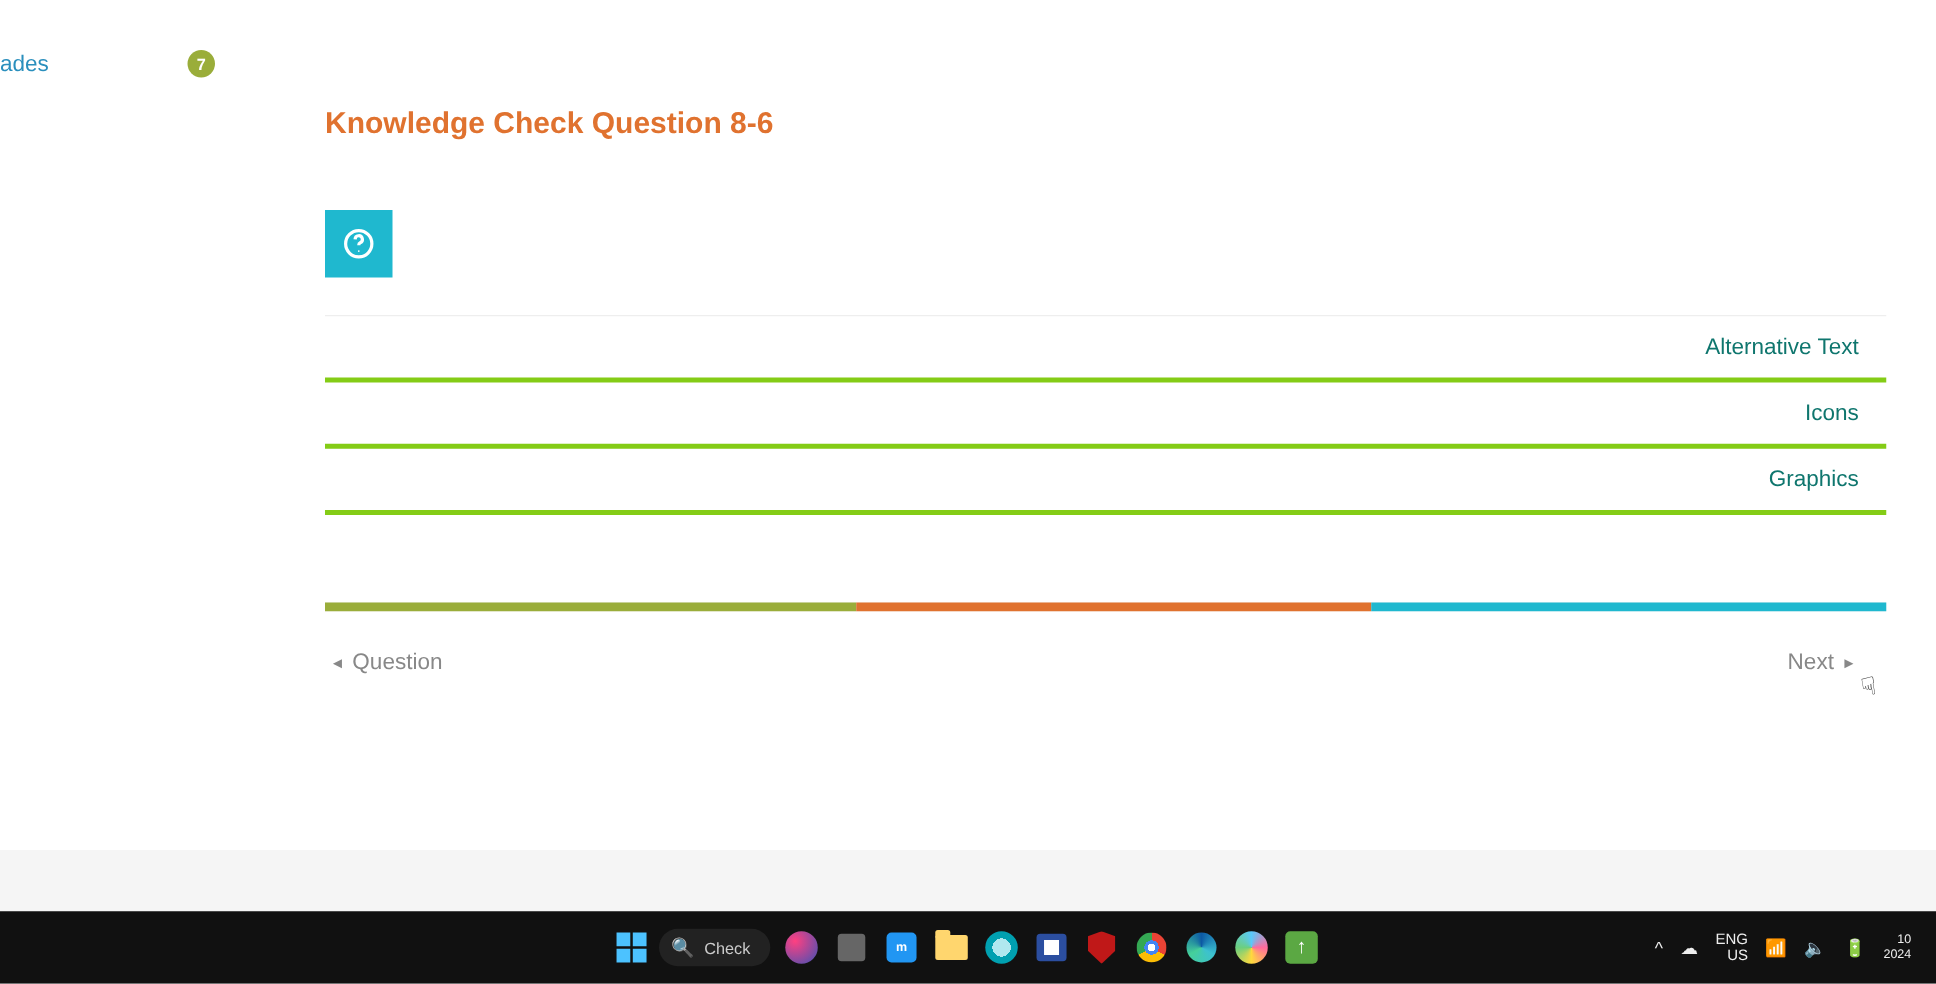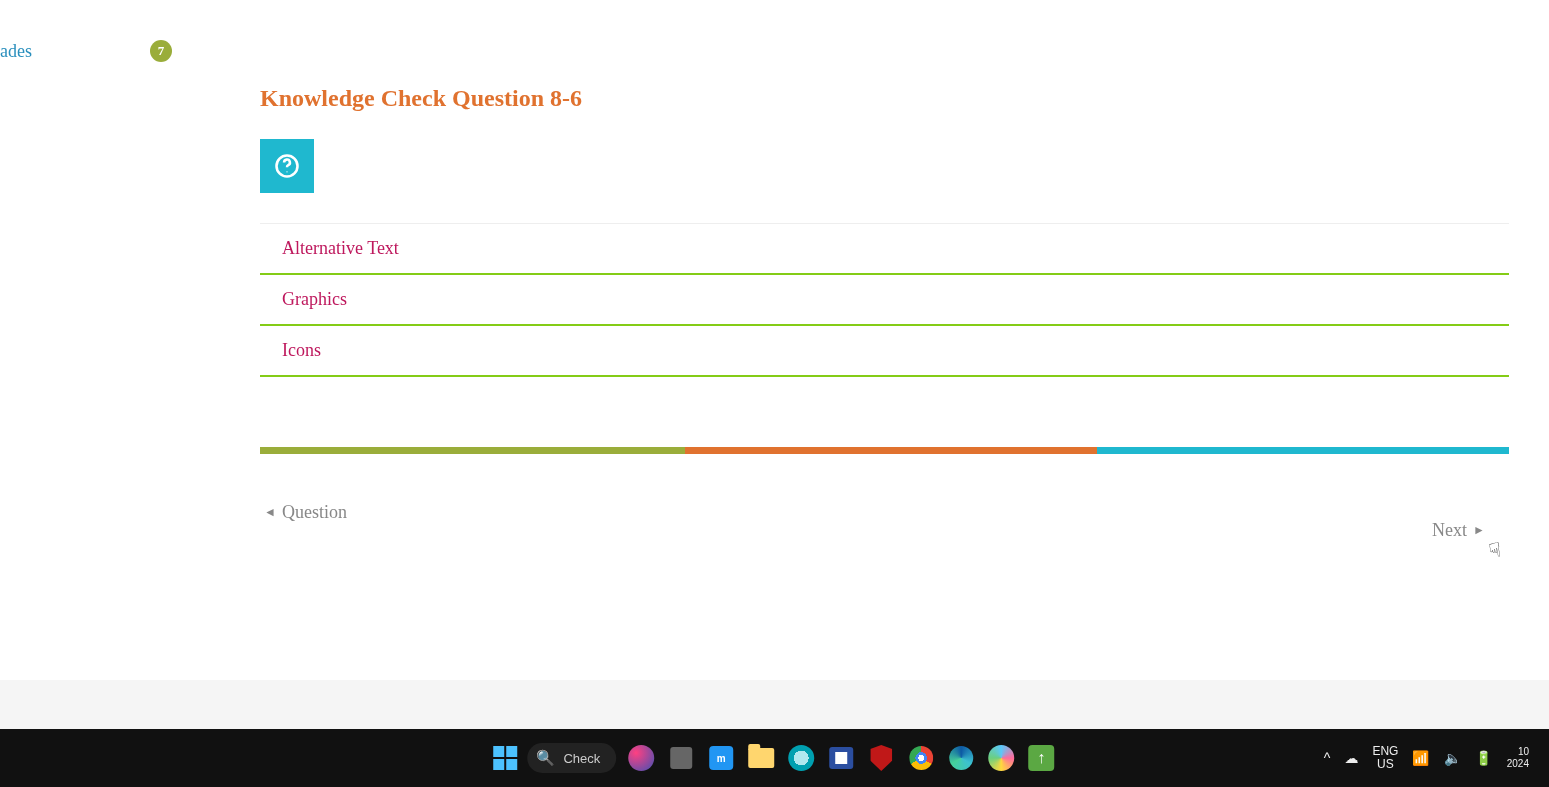--- a/index.html
+++ b/index.html
@@ -10,21 +10,20 @@
     height: 787px;
     overflow: hidden;
     position: relative;
   }
   .page {
     background: #fff;
     width: 100%;
     height: 680px;
     display: flex;
     position: relative;
-    font-family: Liberation Serif, serif;
   }
   .sidebar {
     width: 180px;
     padding-top: 30px;
     flex-shrink: 0;
   }
   .sidebar-item {
     display: flex;
     align-items: center;
     justify-content: space-between;
@@ -52,21 +51,21 @@
   .main {
     flex: 1;
     padding: 30px 40px 0 80px;
     position: relative;
   }
   .question-title {
     color: #e0722f;
     font-size: 24px;
     font-weight: 600;
     margin-top: 55px;
-    margin-bottom: 27px;
+    margin-bottom: 55px;
   }
   .question-box {
     display: flex;
     align-items: flex-start;
     gap: 18px;
     margin-bottom: 30px;
   }
   .q-icon {
     width: 54px; height: 54px;
     background: #1fb8cf;
@@ -81,23 +80,24 @@
     color: #444;
     line-height: 1.5;
     padding-top: 4px;
   }
   .answers {
     border-top: 1px solid #eee;
   }
   .answer {
     padding: 14px 22px;
     font-size: 18px;
-    color: #be185d;
-    border-bottom: 2px solid #84cc16;
-    cursor: pointer;
+    color: #0f766e;
+    border-bottom: 4px solid #84cc16;
+    cursor: pointer;
+    text-align: right;
   }
 
   .progress-wrap {
     margin-top: 70px;
     height: 7px;
     width: 100%;
     display: flex;
     background: #eee;
   }
   .seg { height: 100%; }
@@ -109,21 +109,21 @@
     display: flex;
     justify-content: space-between;
     align-items: center;
     margin-top: 30px;
     padding: 0 4px 10px 4px;
     color: #888;
     font-size: 18px;
   }
   .nav-btn { cursor: pointer; display: flex; align-items: center; gap: 6px; }
   .nav-btn .tri { font-size: 12px; }
-  .nav-btn.next { margin-right: 20px; margin-top: 36px; }
+  .nav-btn.next { margin-right: 20px; }
 
   .cursor-icon {
     position: absolute;
     right: 48px;
     bottom: 118px;
     font-size: 20px;
     color: #333;
     transform: rotate(-10deg);
   }
 
@@ -176,21 +176,21 @@
     cursor: pointer;
   }
   .win-logo div { background: #4cc2ff; }
   .tb-right {
     position: absolute;
     right: 20px;
     display: flex;
     align-items: center;
     gap: 14px;
   }
-  .lang { text-align: center; line-height: 1.1; font-size: 12px; }
+  .lang { text-align: right; line-height: 1.1; font-size: 12px; }
   .datetime { text-align: right; line-height: 1.2; font-size: 10px; }
   .tray-icon { font-size: 14px; cursor: pointer; }
 
   .ic-chrome { background: radial-gradient(circle at 50% 50%, #fff 0 18%, #4285f4 18% 34%, transparent 34%), conic-gradient(#ea4335 0 120deg, #fbbc05 120deg 240deg, #34a853 240deg 360deg); border-radius:50%; width:24px;height:24px;}
   .ic-edge { background: conic-gradient(#0c59a4, #3cc1d0, #45d09a, #0c59a4); border-radius:50%; width:24px;height:24px;}
   .ic-folder { width:26px;height:20px;background:#ffd66e;border-radius:2px;position:relative;}
   .ic-folder:before{content:"";position:absolute;top:-4px;left:0;width:12px;height:6px;background:#ffd66e;border-radius:2px 2px 0 0;}
   .ic-mcafee{width:22px;height:26px;background:#c01818;clip-path:polygon(50% 0,100% 15%,100% 60%,50% 100%,0 60%,0 15%);}
   .ic-store{width:24px;height:22px;background:#2b4ea0;border-radius:3px;display:flex;align-items:center;justify-content:center;}
   .ic-store:before{content:"";width:12px;height:12px;background:#fff;display:block;}
@@ -221,22 +221,22 @@
         <svg viewBox="0 0 24 24" fill="none" stroke="#fff" stroke-width="2.2">
           <circle cx="12" cy="12" r="9"></circle>
           <path d="M9.5 9a2.5 2.5 0 1 1 3.5 2.3c-.9.4-1 .9-1 1.7"></path>
           <circle cx="12" cy="17" r="0.6" fill="#fff" stroke="none"></circle>
         </svg>
       </div>
     </div>
 
     <div class="answers">
       <div class="answer">Alternative Text</div>
+      <div class="answer">Icons</div>
       <div class="answer">Graphics</div>
-      <div class="answer">Icons</div>
     </div>
 
     <div class="progress-wrap">
       <div class="seg g" style="width:34%"></div>
       <div class="seg o" style="width:33%"></div>
       <div class="seg c" style="width:33%"></div>
     </div>
 
     <div class="navrow">
       <div class="nav-btn">

